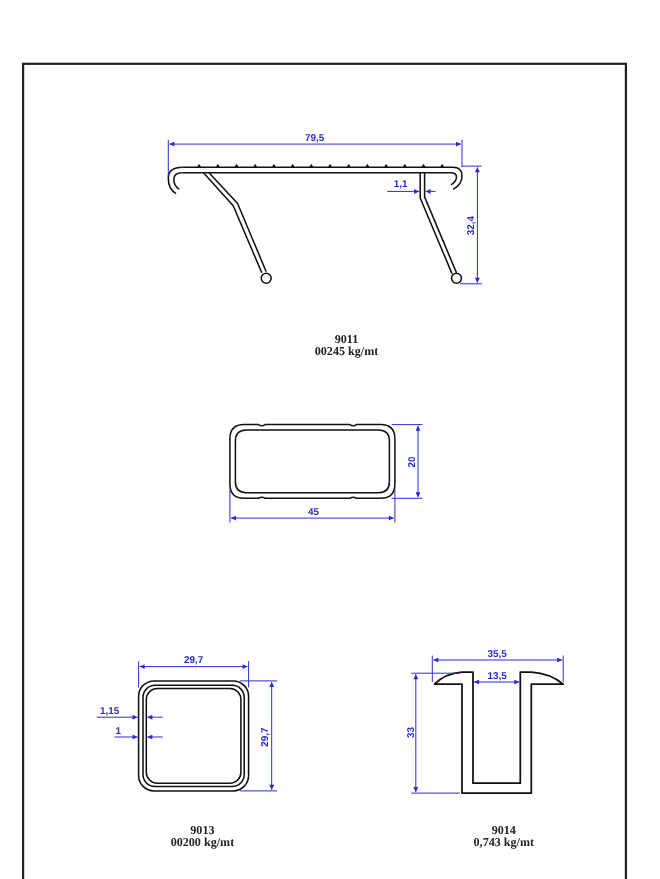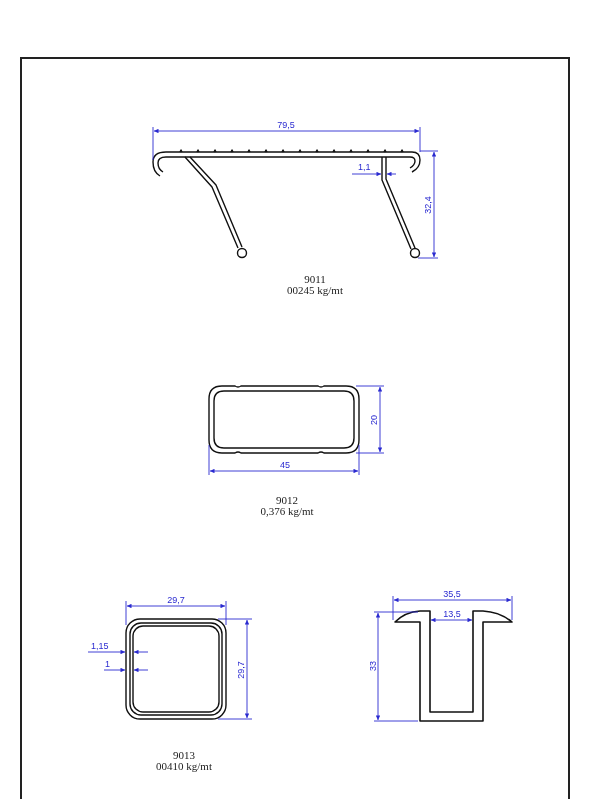--- a/index.html
+++ b/index.html
@@ -1,17 +1,17 @@
 <!DOCTYPE html>
 <html><head>
   <meta charset="utf-8">
   <style>
     html, body { margin: 0; padding: 0; background: #ffffff; }
     body { width: 600px; height: 799px; position: relative; overflow: hidden; }
-    #sheet { position: absolute; left: 0; top: 0; width: 556px; height: 799px; }
+    #sheet { position: absolute; left: 0; top: 0; width: 556px; height: 799px; font-weight: bold; }
     .frame { position: absolute; left: 20px; top: 57px; width: 550px; height: 760px;
              border: 2px solid #222; box-sizing: border-box; }
     .caption { position: absolute; text-align: center; font-family: "Liberation Serif", serif;
                font-size: 11px; line-height: 11px; color: #222; width: 140px; }
     .caption span { display: block; }
     svg text.dim { font-family: "Liberation Sans", sans-serif; font-size: 9px; fill: #2a2ad0; }
   </style>
 </head>
 <body>
 
@@ -104,25 +104,25 @@
       <line x1="431" y1="620" x2="472" y2="620" marker-start="url(#arr)" marker-end="url(#arr)"></line>
       <line x1="374" y1="612" x2="418" y2="612"></line>
       <line x1="374" y1="721" x2="418" y2="721"></line>
       <line x1="378" y1="613" x2="378" y2="720" marker-start="url(#arr)" marker-end="url(#arr)"></line>
     </g>
     <text class="dim" x="452" y="597" text-anchor="middle">35,5</text>
     <text class="dim" x="452" y="617" text-anchor="middle">13,5</text>
     <text class="dim" x="0" y="0" text-anchor="middle" transform="translate(376,666) rotate(-90)">33</text>
   </svg>
 
-  <div class="caption" style="left:245px;top:274px;">
+  <div class="caption" style="left:245px;top:304px;">
     <span>9011</span>
     <span>00245 kg/mt</span>
   </div>
-  <div class="caption" style="left:217px;top:495px;">
-    <span>9012</span>
-    <span>0,376 kg/mt</span>
-  </div>
   <div class="caption" style="left:114px;top:750px;">
     <span>9013</span>
-    <span>00410 kg/mt</span>
+    <span>00200 kg/mt</span>
+  </div>
+  <div class="caption" style="left:388px;top:750px;">
+    <span>9014</span>
+    <span>0,743 kg/mt</span>
   </div>
 </div>
 
 </body></html>

